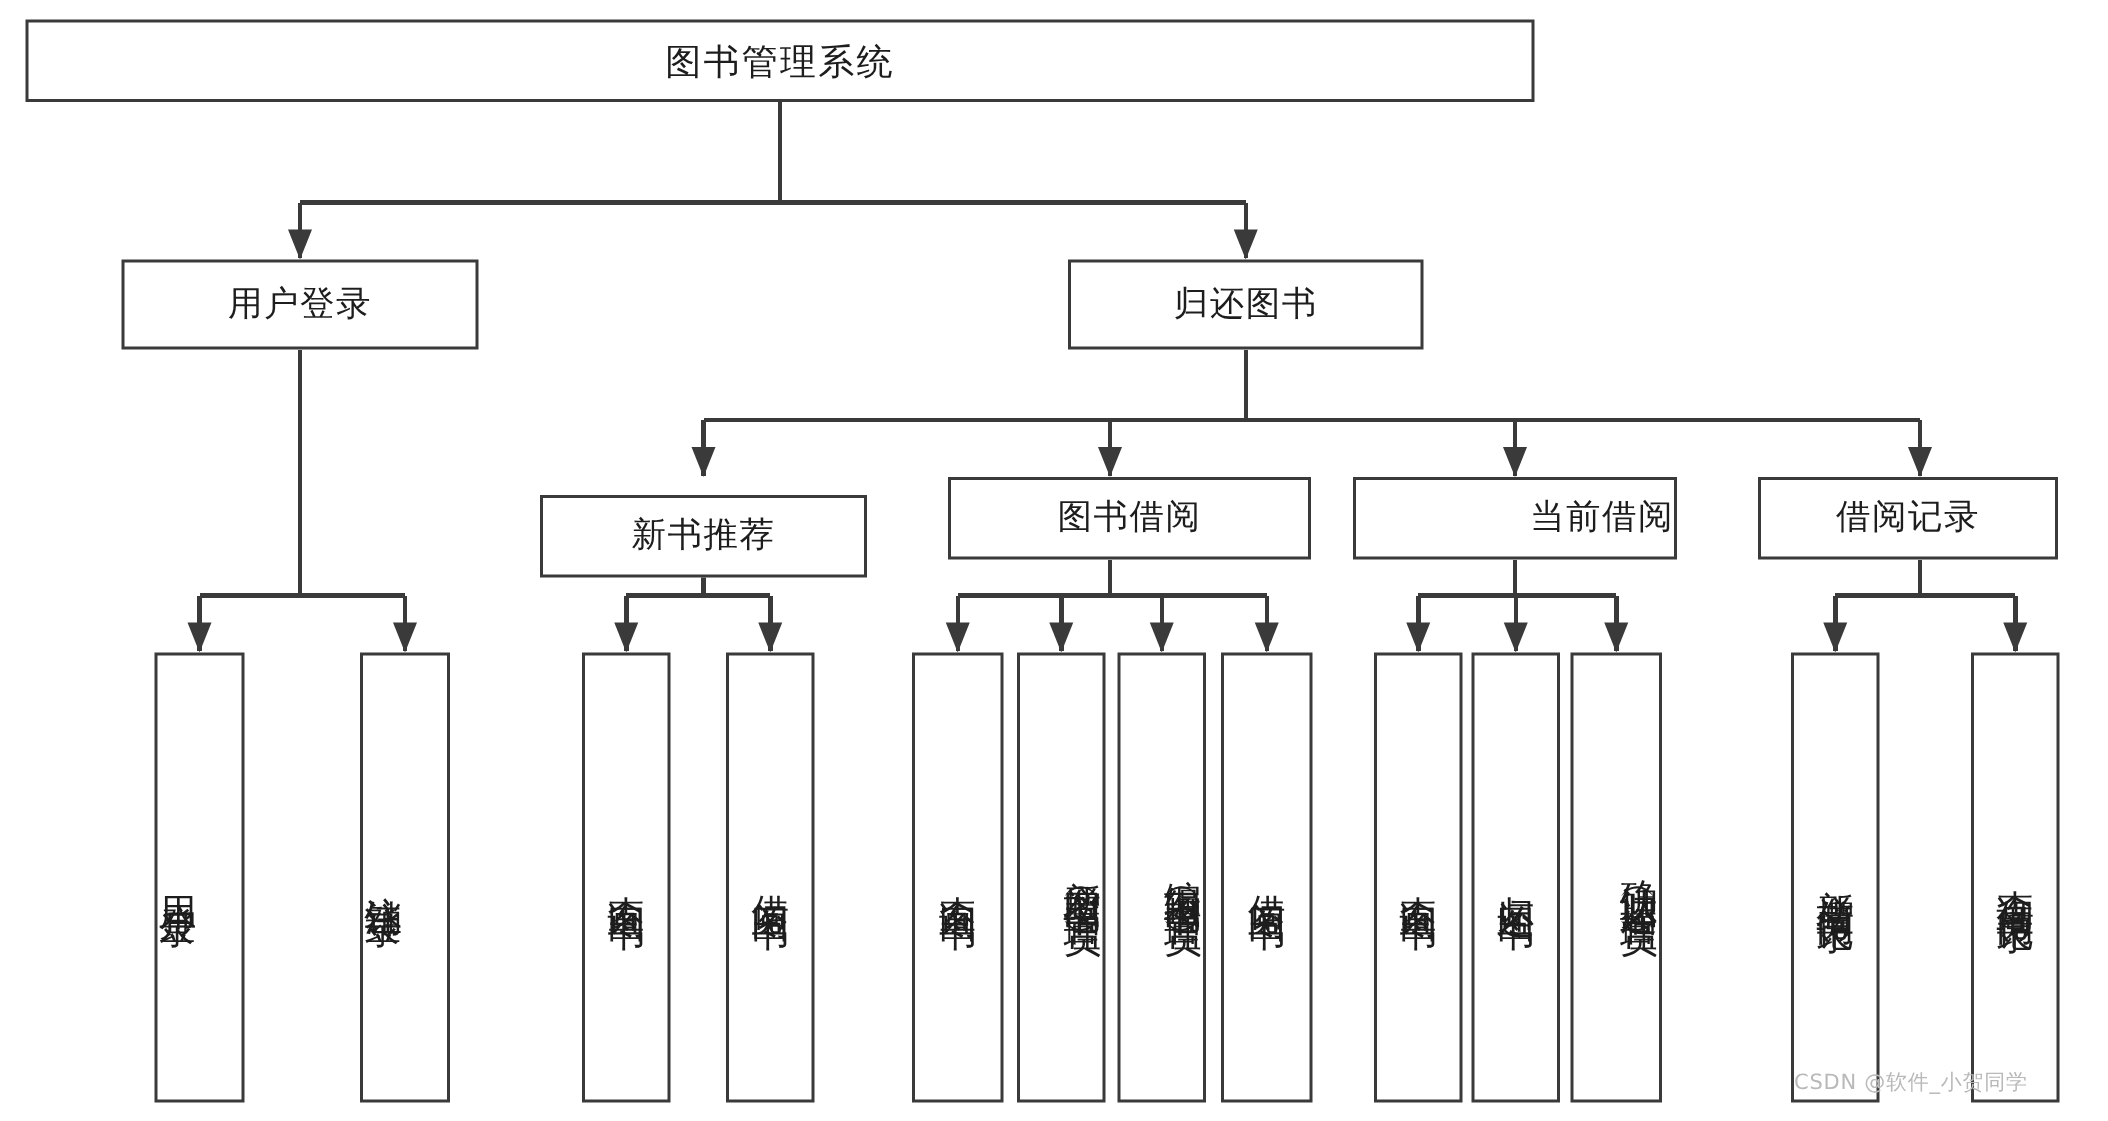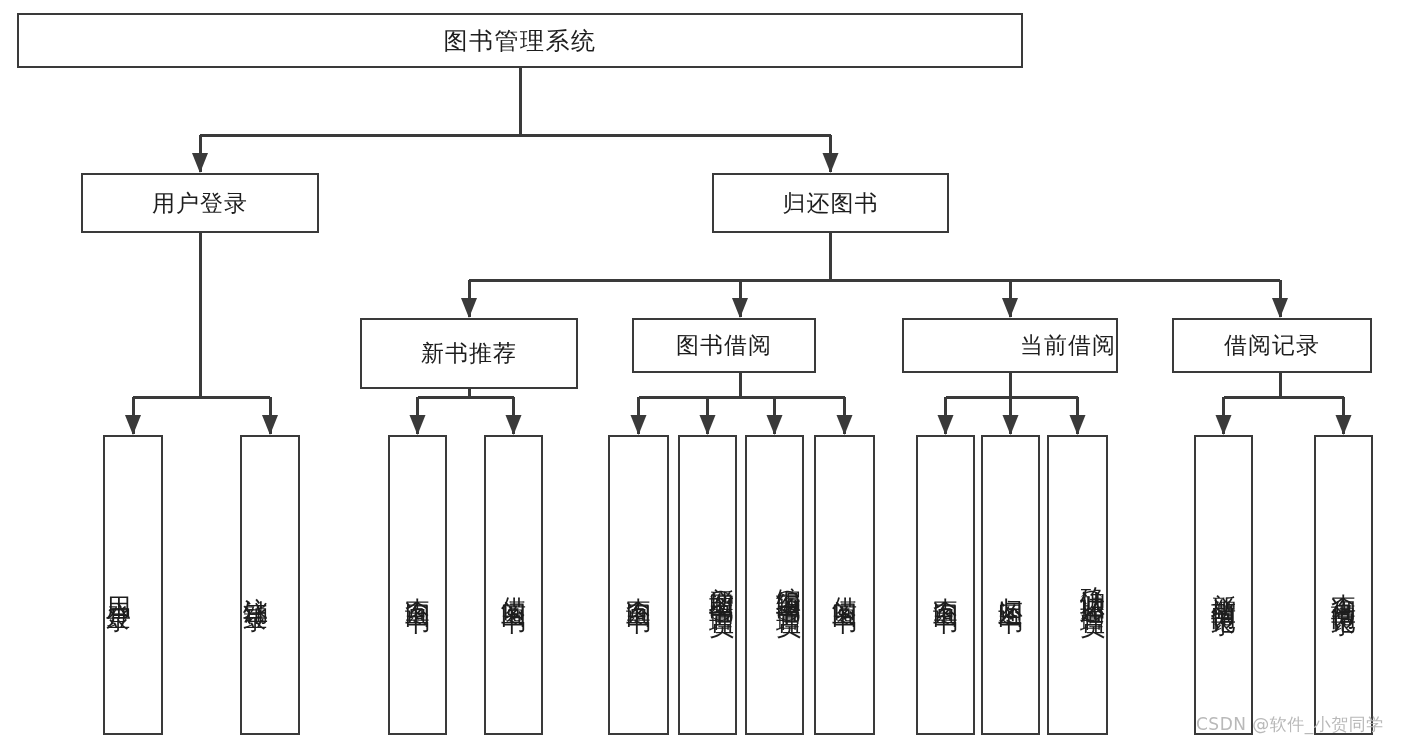--- a/index.html
+++ b/index.html
@@ -65,21 +65,21 @@
   .node.vert.align-bottom {
     align-items: flex-end;
     justify-content: center;
   }
   .node.vert.align-top {
     align-items: flex-start;
     justify-content: center;
   }
   .watermark {
     position: absolute;
-    font-size: 17px;
+    font-size: 14px;
     color: #b9b9b9;
     white-space: nowrap;
     letter-spacing: 0.5px;
   }
 </style>
 </head>
 <body>
 
 <div id="canvas">
   <svg id="wires" width="1405" height="747" viewBox="0 0 1405 747">
@@ -139,24 +139,24 @@
   <div id="nodes">
       <div class="node horiz root" style="left: 17px; top: 13px; width: 1006px; height: 55px;">
         <span class="label">图书管理系统</span>
       </div>
       <div class="node horiz" style="left: 81px; top: 173px; width: 238px; height: 60px;">
         <span class="label">用户登录</span>
       </div>
       <div class="node horiz" style="left: 712px; top: 173px; width: 237px; height: 60px;">
         <span class="label">归还图书</span>
       </div>
-      <div class="node horiz" style="left: 360px; top: 318px; width: 218px; height: 71px;">
+      <div class="node horiz" style="left: 360px; top: 330px; width: 218px; height: 55px;">
         <span class="label">新书推荐</span>
       </div>
-      <div class="node horiz" style="left: 632px; top: 318px; width: 184px; height: 55px;">
+      <div class="node horiz" style="left: 632px; top: 318px; width: 242px; height: 55px;">
         <span class="label">图书借阅</span>
       </div>
       <div class="node horiz" style="left: 902px; top: 318px; width: 216px; height: 55px; justify-content: flex-end;">
         <span class="label">当前借阅</span>
       </div>
       <div class="node horiz" style="left: 1172px; top: 318px; width: 200px; height: 55px;">
         <span class="label">借阅记录</span>
       </div>
       <div class="node vert align-bottom" style="left: 103px; top: 435px; width: 60px; height: 300px;">
         <span class="label">用户登录</span>

